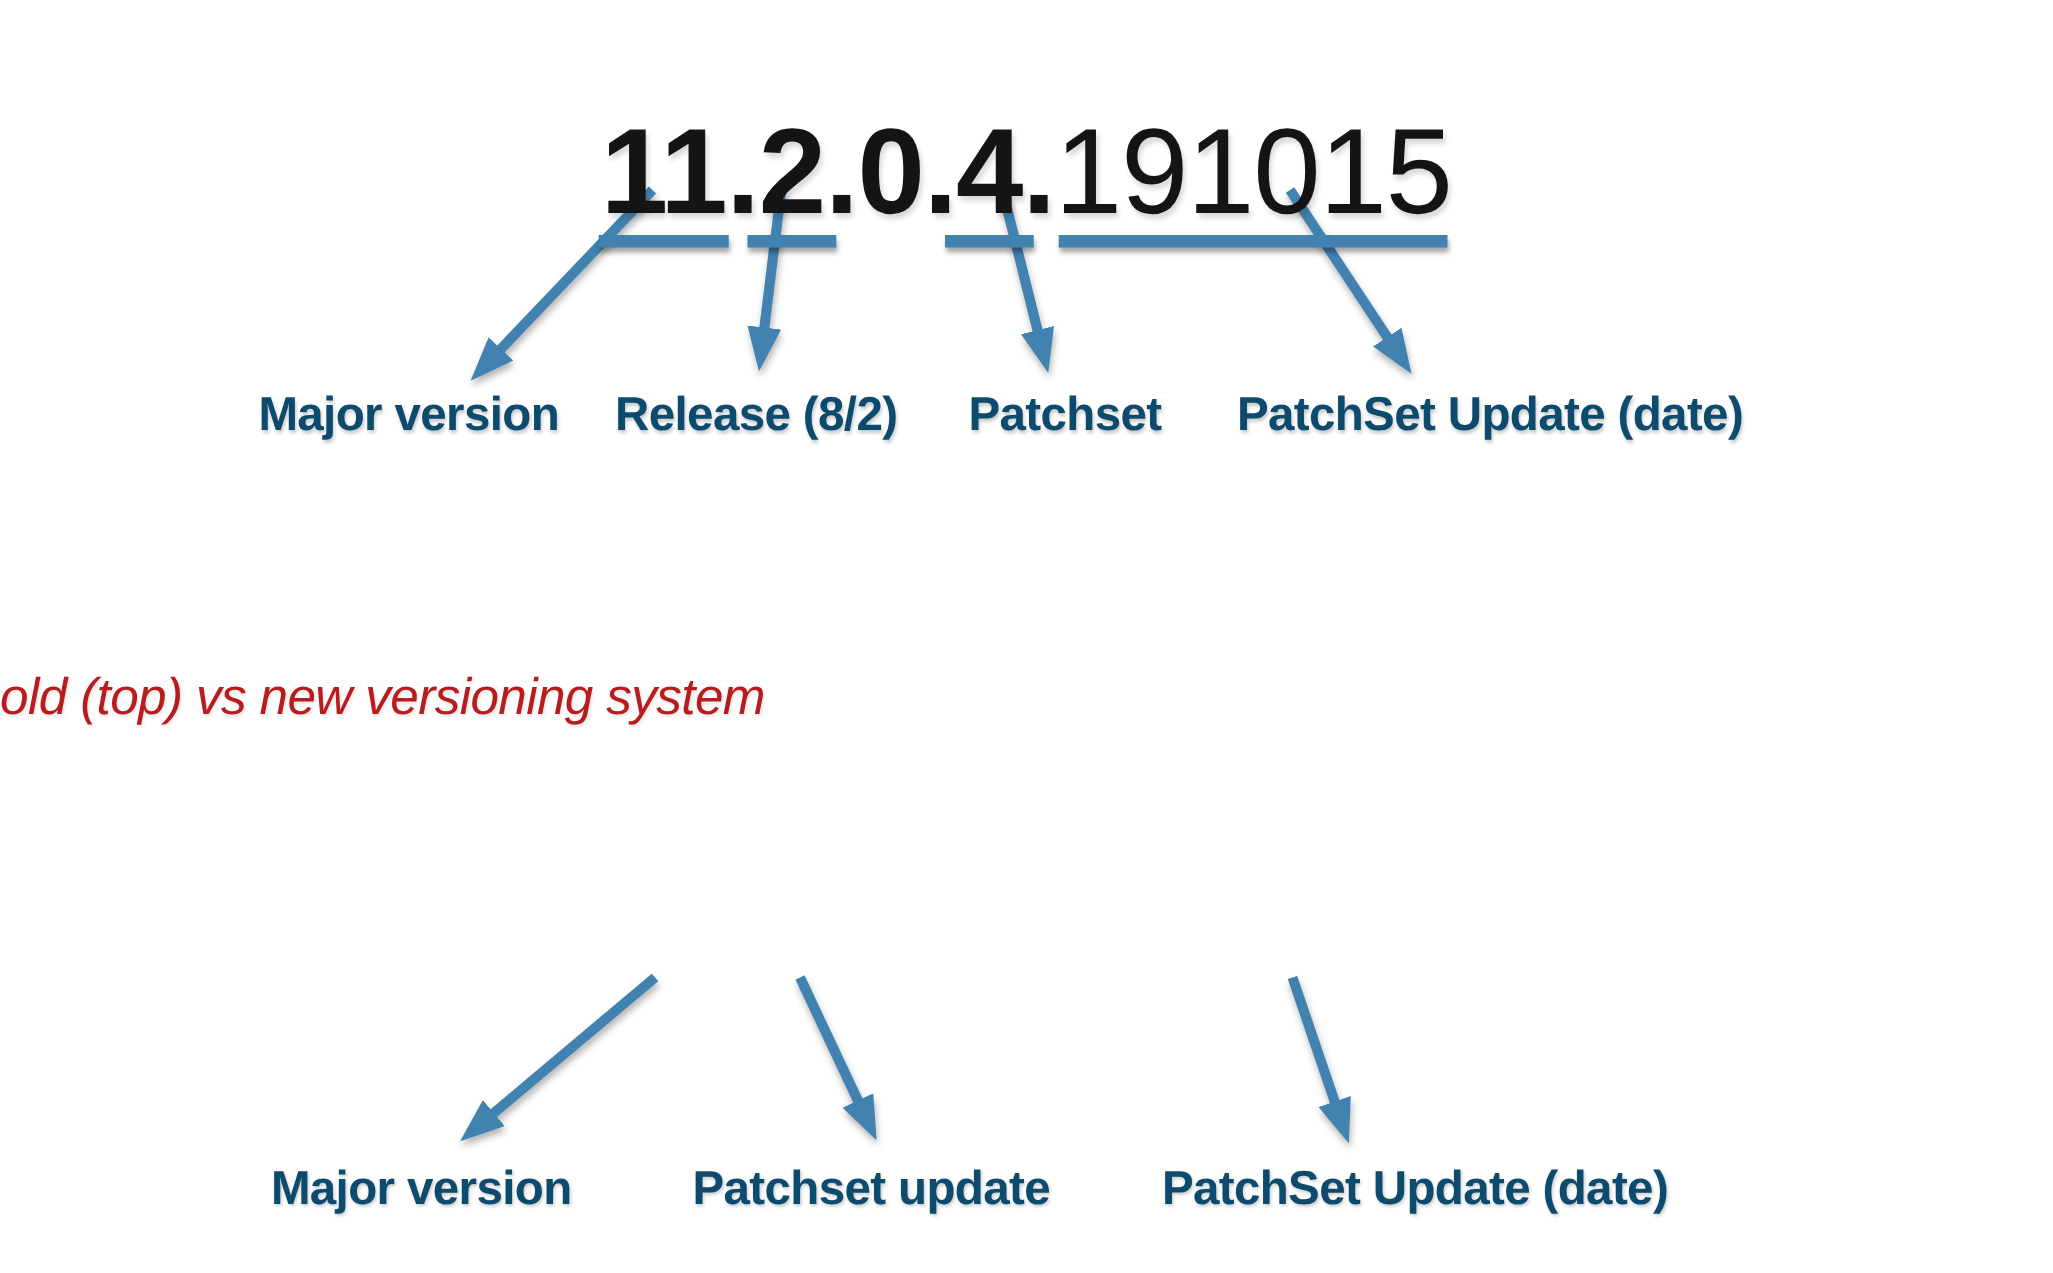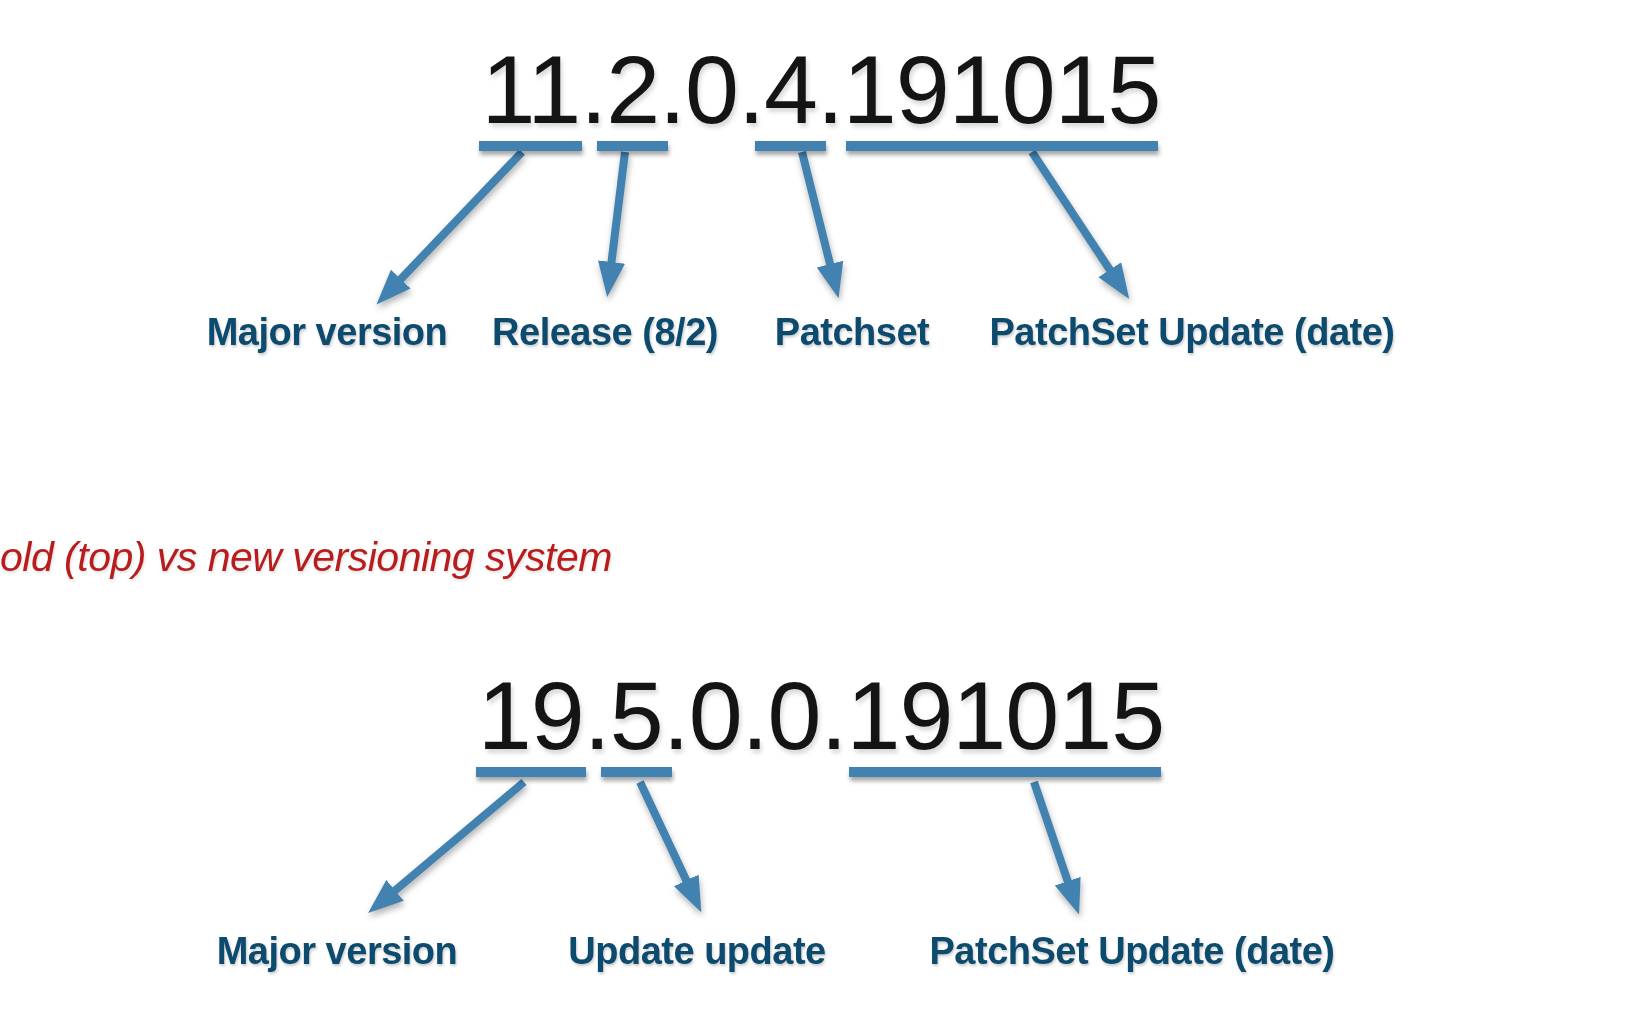--- a/index.html
+++ b/index.html
@@ -12,21 +12,21 @@
   
   .vnum {
     position:absolute; left:0; width:100%;
     text-align:center; font-size:97px; line-height:1;
     color:#141414; white-space:nowrap; letter-spacing:-1px;
     text-shadow:2px 4px 4px rgba(0,0,0,0.15);
   }
   #num-old { top:41px; }
   #num-new { top:667px; }
   .seg { position:relative; display:inline-block; }
-  .seg.b { font-weight:400; }
+  .seg.b { font-weight:700;margin-top:47px; }
   
   .seg.u::after {
     content:""; position:absolute; left:-2px; right:-2px;
     bottom:-13px; height:10px; background:#4182B1;
     box-shadow:1px 4px 4px rgba(0,0,0,0.35);
   }
   .seg.u.uw::after { left:-9px; right:-9px; }
   .seg.u.ui::after { left:3px; right:3px; }
 
   
@@ -81,21 +81,18 @@
     <span class="seg b u">11</span><span class="seg b">.</span><span class="seg b u uw">2</span><span class="seg b">.</span><span class="seg b">0</span><span class="seg b">.</span><span class="seg b u uw">4</span><span class="seg b">.</span><span class="seg u ui">191015</span>
   </div>
 
   <div class="lbl lbl-row-old" style="left:327px;">Major version</div>
   <div class="lbl lbl-row-old" style="left:605px;">Release (8/2)</div>
   <div class="lbl lbl-row-old" style="left:852px;text-align:center;">Patchset</div>
   <div class="lbl lbl-row-old" style="left:1192px;">PatchSet Update (date)</div>
 
   <div class="caption">old (top) vs new versioning system</div>
 
-  <div class="vnum" id="num-new">
-    <span class="seg b u">19</span><span class="seg b">.</span><span class="seg b u uw">5</span><span class="seg b">.</span><span class="seg b">0</span><span class="seg b">.</span><span class="seg b">0</span><span class="seg b">.</span><span class="seg u ui">191015</span>
-  </div>
 
   <div class="lbl lbl-row-new" style="left:337px;">Major version</div>
-  <div class="lbl lbl-row-new" style="left:697px;">Update update</div>
+  <div class="lbl lbl-row-new" style="left:697px;">Patchset update</div>
   <div class="lbl lbl-row-new" style="left:1132px;">PatchSet Update (date)</div>
 
 </div>
 
 </body></html>

